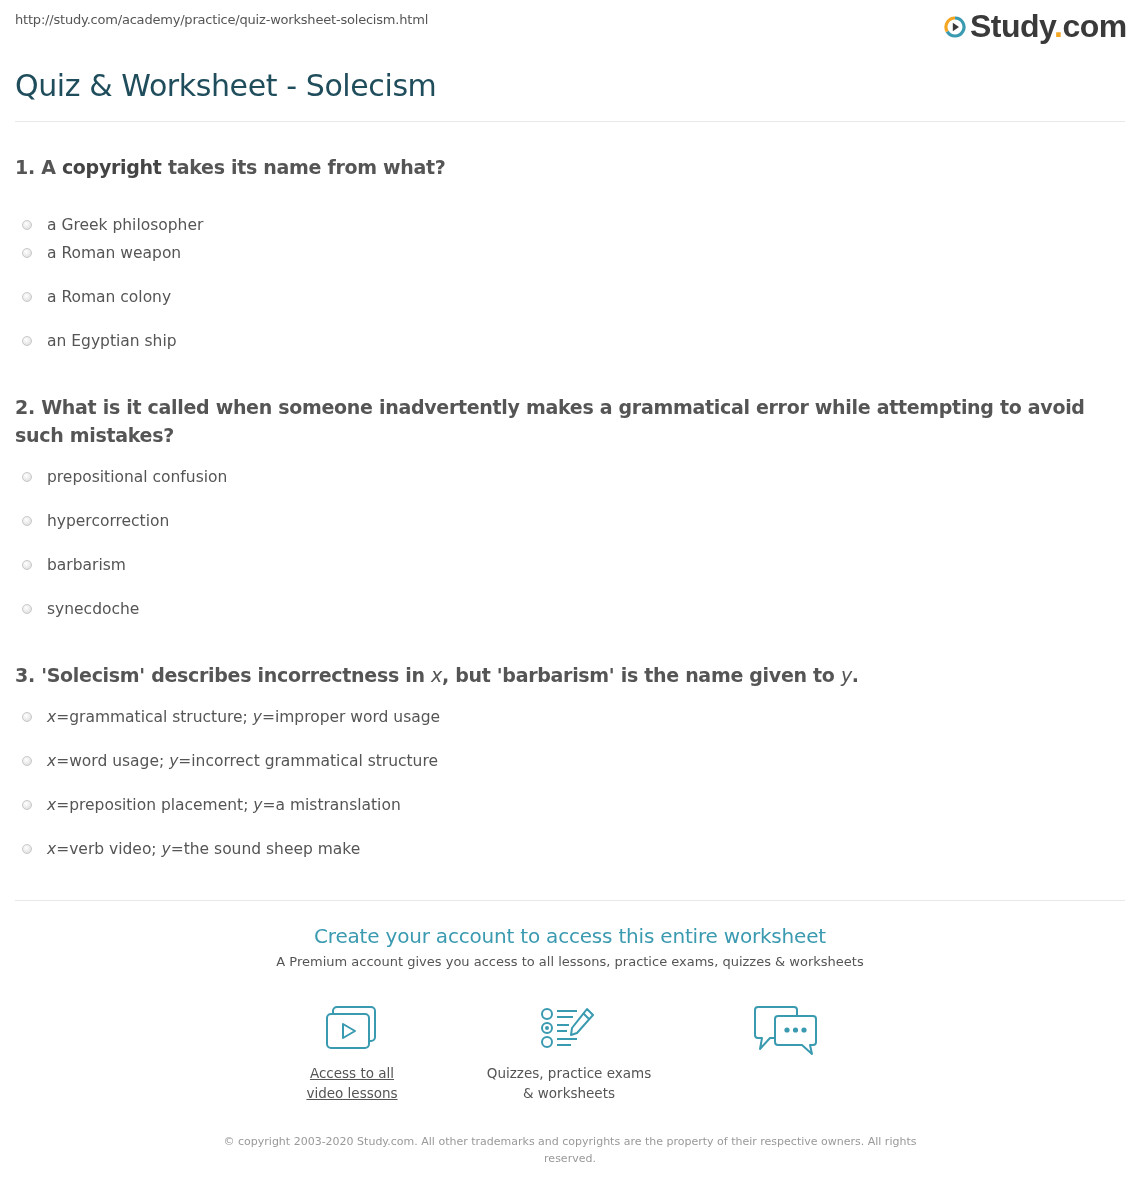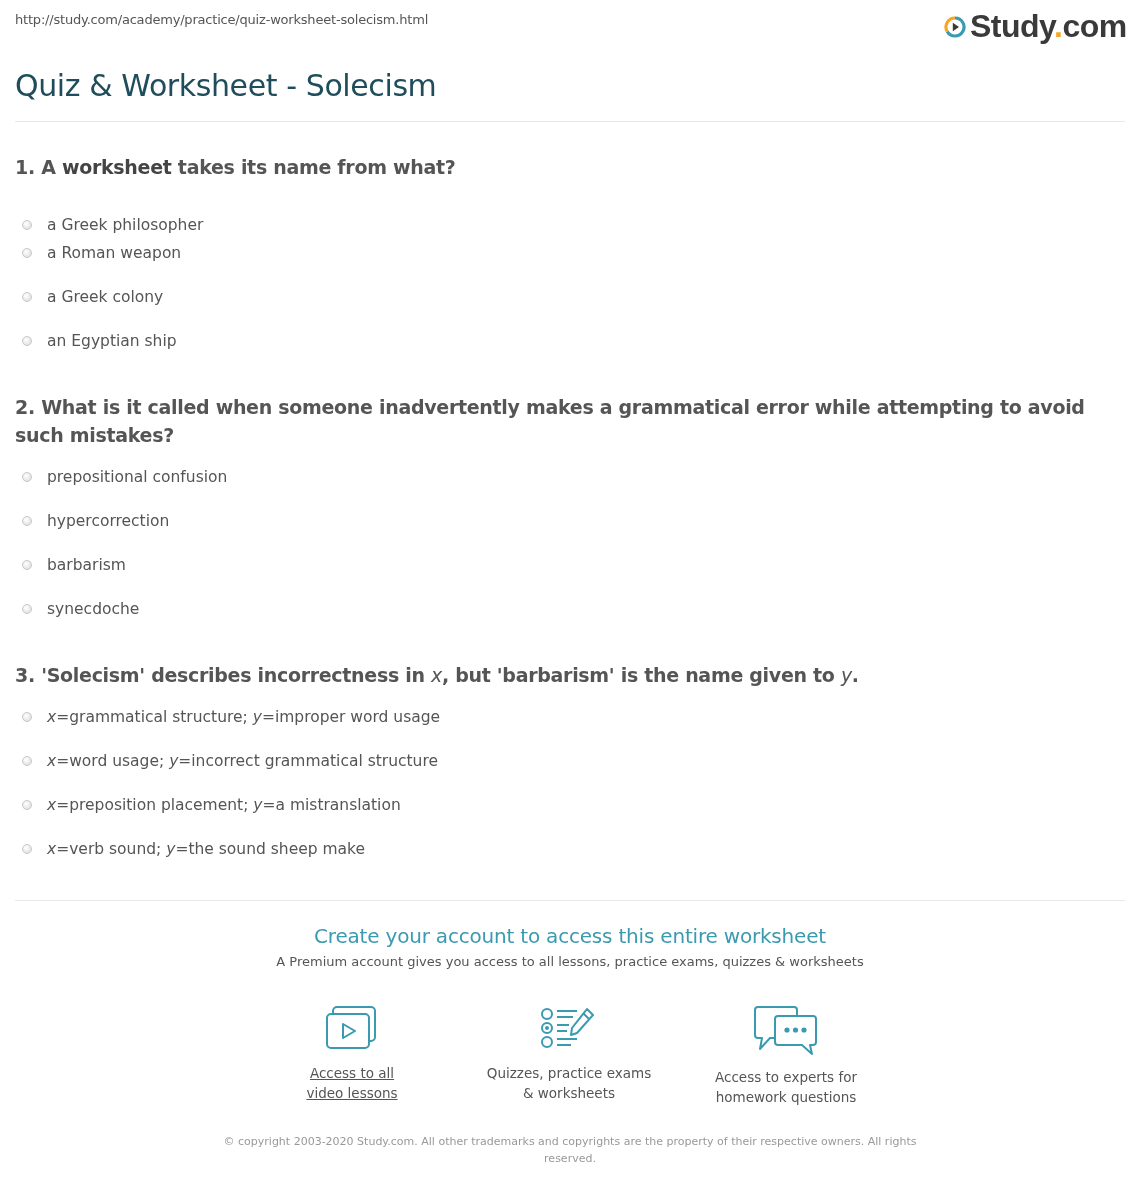--- a/index.html
+++ b/index.html
@@ -37,34 +37,34 @@
   </svg>
   <span class="logo-text"><span>Study</span><span class="logo-dot">.</span><span>com</span></span>
 </div>
 
 <h1 class="title">Quiz &amp; Worksheet - Solecism</h1>
 <div class="hr" style="top:121px;"></div>
 
 <div class="q" style="top:153px;">
   <span>1.</span>
   <span>A</span>
-  <span class="nb">worksheet</span>
+  <span class="nb">copyright</span>
   <span>takes its name from what?</span>
 </div>
 <label class="opt" style="top:216px;">
     <span class="radio"></span>
     <span>a Greek philosopher</span>
   </label>
 <label class="opt" style="top:244px;">
     <span class="radio"></span>
     <span>a Roman weapon</span>
   </label>
 <label class="opt" style="top:288px;">
     <span class="radio"></span>
-    <span>a Greek colony</span>
+    <span>a Roman colony</span>
   </label>
 <label class="opt" style="top:332px;">
     <span class="radio"></span>
     <span>an Egyptian ship</span>
   </label>
 
 <div class="q" style="top:393px;">
   <span>2.</span>
   <span>What is it called when someone inadvertently makes a grammatical error while attempting to avoid such mistakes?</span>
 </div>
@@ -98,21 +98,21 @@
 <label class="opt" style="top:752px;">
     <span class="radio"></span>
     <span><em>x</em><span>=word usage; </span><em>y</em><span>=incorrect grammatical structure</span></span>
   </label>
 <label class="opt" style="top:796px;">
     <span class="radio"></span>
     <span><em>x</em><span>=preposition placement; </span><em>y</em><span>=a mistranslation</span></span>
   </label>
 <label class="opt" style="top:840px;">
     <span class="radio"></span>
-    <span><em>x</em><span>=verb sound; </span><em>y</em><span>=the sound sheep make</span></span>
+    <span><em>x</em><span>=verb video; </span><em>y</em><span>=the sound sheep make</span></span>
   </label>
 
 <div class="hr" style="top:900px;"></div>
 
 <div class="cta-title">Create your account to access this entire worksheet</div>
 <div class="cta-sub">A Premium account gives you access to all lessons, practice exams, quizzes &amp; worksheets</div>
 
 <div class="feature" style="left:252px;text-decoration:underline;">
   <svg width="54" height="46" viewBox="0 0 54 46">
     <rect x="8" y="2" width="42" height="34" rx="4" fill="#fff" stroke="#3a9ab0" stroke-width="2"></rect>
@@ -147,19 +147,15 @@
 </div>
 
 <div class="feature" style="left:686px;">
   <svg width="64" height="50" viewBox="0 0 64 50">
     <path d="M4 2 H40 Q43 2 43 5 V10 M4 2 Q1 2 1 5 V30 Q1 33 4 33 H8 L6 44 L16 33 H20" fill="none" stroke="#3a9ab0" stroke-width="2" stroke-linejoin="round"></path>
     <path d="M24 11 H59 Q62 11 62 14 V37 Q62 40 59 40 H56 L58 49 L48 40 H24 Q21 40 21 37 V14 Q21 11 24 11 Z" fill="#fff" stroke="#3a9ab0" stroke-width="2" stroke-linejoin="round"></path>
     <circle cx="33" cy="25" r="2.6" fill="#3a9ab0"></circle>
     <circle cx="41.5" cy="25" r="2.6" fill="#3a9ab0"></circle>
     <circle cx="50" cy="25" r="2.6" fill="#3a9ab0"></circle>
   </svg>
-  <div class="feature-label">
-    <div>Access to experts for</div>
-    <div>homework questions</div>
-  </div>
 </div>
 
 <div class="copyright">© copyright 2003-2020 Study.com. All other trademarks and copyrights are the property of their respective owners. All rights reserved.</div>
 
 </body></html>

